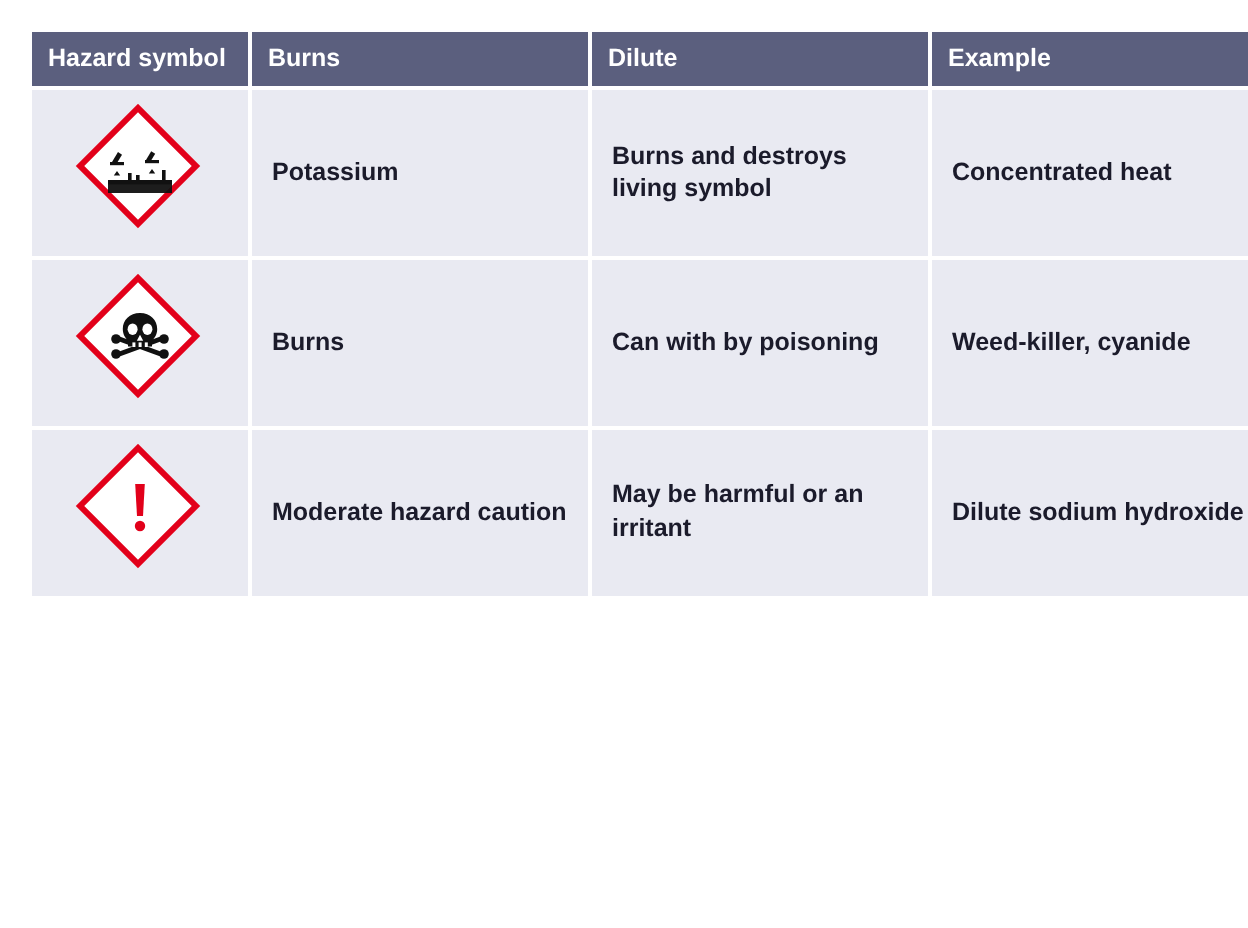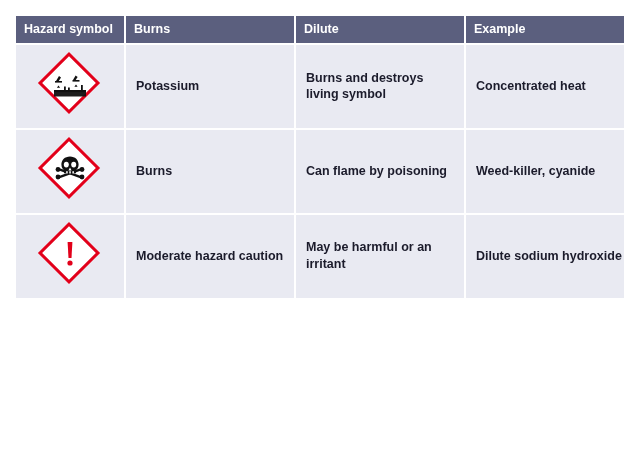--- a/index.html
+++ b/index.html
@@ -153,21 +153,21 @@
                 <path d="M15 12.4 l-1.6 3 l3.2 0 z"></path>
                 <rect x="11.2" y="16.2" width="1.5" height="2.3"></rect>
                 <rect x="14.3" y="16.2" width="1.5" height="2.3"></rect>
                 <rect x="17.4" y="16.2" width="1.5" height="2.3"></rect>
               </g>
             </svg>
           </span>
         </span>
       </td>
       <td>Burns</td>
-      <td>Can flame by poisoning</td>
+      <td>Can with by poisoning</td>
       <td>Weed-killer, cyanide</td>
     </tr>
 
     <tr>
       <td class="symbol-cell">
         <span class="diamond-wrap">
           <span class="diamond"></span>
           <span class="glyph">
             <svg width="14" height="30" viewBox="0 0 14 30" aria-hidden="true">
               <g fill="#e2001a">

